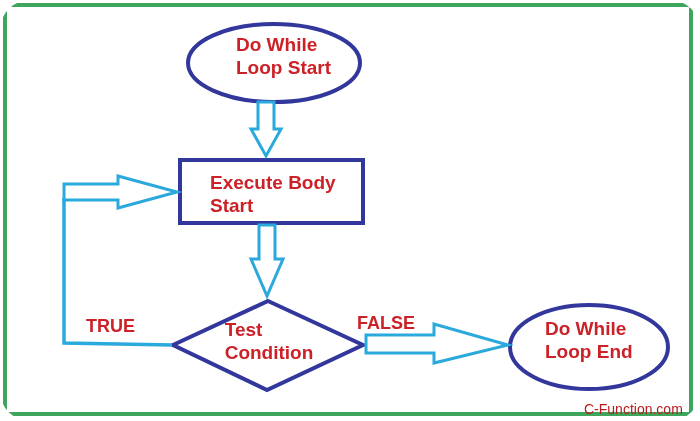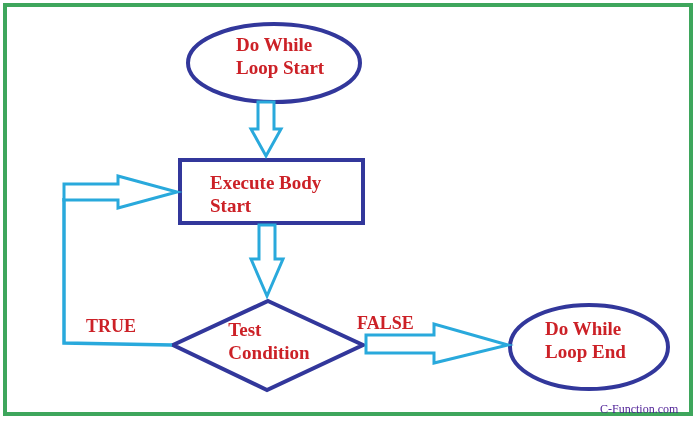--- a/index.html
+++ b/index.html
@@ -5,22 +5,23 @@
   html, body {
     margin: 0;
     padding: 0;
     background: #fff;
   }
   .stage {
     position: relative;
     width: 700px;
     height: 421px;
     background: #ffffff;
-    font-family: Liberation Serif, serif;
+    font-family: Liberation Sans, sans-serif;
     overflow: hidden;
+    border-radius: 30px;
   }
   .frame {
     position: absolute;
     left: 3px;
     top: 3px;
     right: 7px;
     bottom: 5px;
     border: 4px solid var(--green, #3EA65C);
   }
   svg.layer {
@@ -62,25 +63,25 @@
     position: absolute;
     color: var(--red, #CC2127);
     font-weight: bold;
     font-size: 18px;
     line-height: 20px;
     white-space: nowrap;
     margin-top: 12px;
   }
   .watermark {
     position: absolute;
-    left: 600px;
+    left: 584px;
     top: 402px;
-    font-size: 12px;
+    font-size: 14px;
     line-height: 14px;
-    color: #4c1d95;
+    color: #b91c1c;
     white-space: nowrap;
   }
 </style>
 </head>
 <body>
 
 <div class="stage">
 
   <div class="frame"></div>
 

